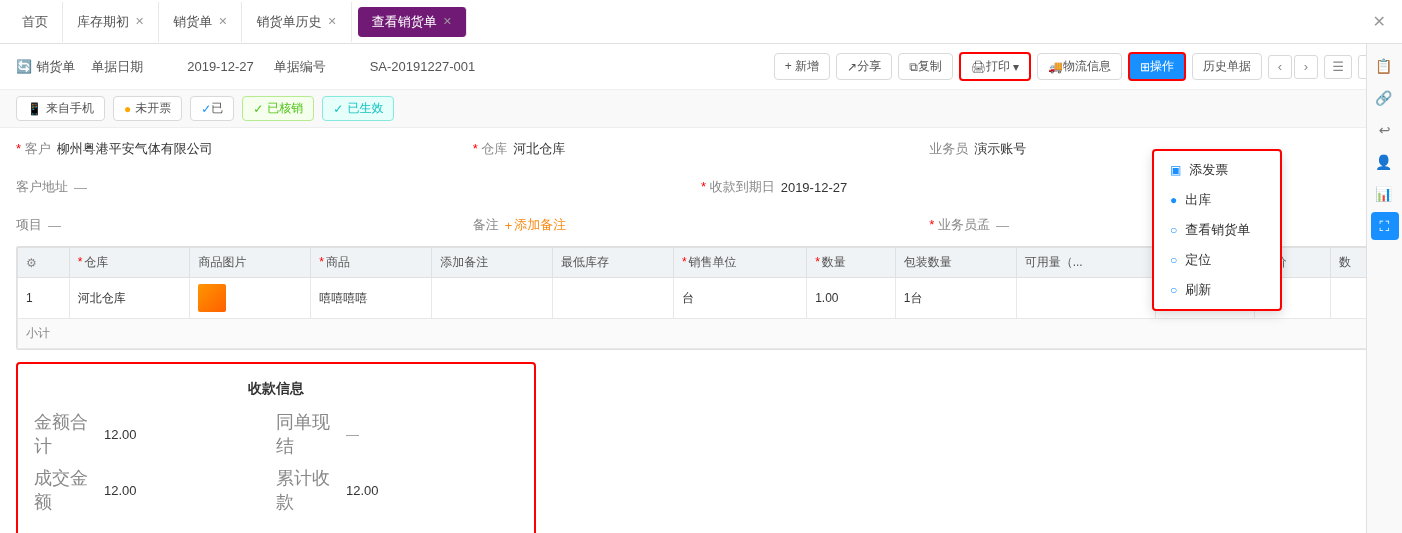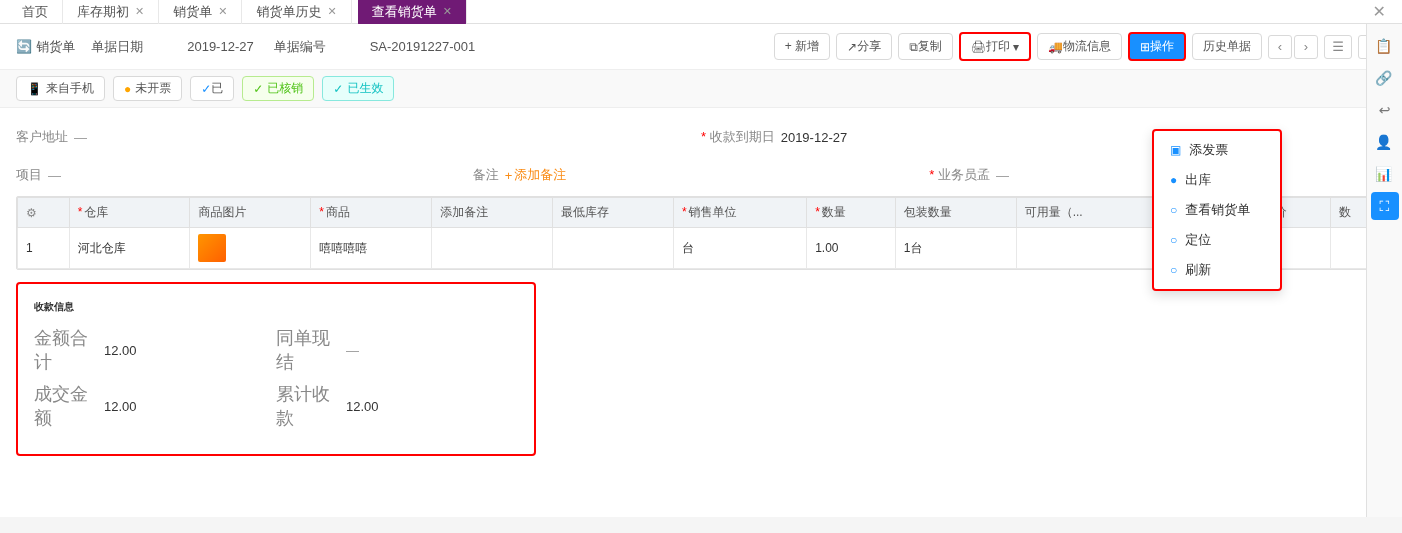--- a/index.html
+++ b/index.html
@@ -1,21 +1,21 @@
 <!DOCTYPE html>
 <html><head>
   <meta charset="utf-8">
   <style>
     * { box-sizing: border-box; margin: 0; padding: 0; }
     body { font-family: "Microsoft YaHei", "PingFang SC", sans-serif; font-size: 13px; background: #f5f5f5; color: #333; }
 
     
     .tab-bar {
       display: flex; align-items: center; background: #fff; border-bottom: 1px solid #e0e0e0;
-      padding: 0 8px; height: 24px; position: relative;
+      padding: 0 8px; height: 44px; position: relative;
     }
     .tab-item {
       display: flex; align-items: center; padding: 0 14px; height: 40px; cursor: pointer;
       font-size: 13px; color: #555; border-right: 1px solid #e8e8e8; white-space: nowrap;
     }
     .tab-item .tab-close { margin-left: 6px; color: #999; font-size: 11px; cursor: pointer; }
     .tab-item.highlight { background: #701a75; color: #fff; border-radius: 4px; margin: 0 6px; height: 30px; }
     .tab-bar-close { margin-left: auto; color: #999; font-size: 16px; cursor: pointer; padding: 0 8px; }
 
     
@@ -77,21 +77,21 @@
     .data-table tr.subtotal td { background: #fafafa; color: #888; }
     .gear-icon { color: #888; }
     .required-star { color: red; margin-right: 2px; }
     .product-img { width: 28px; height: 28px; background: linear-gradient(135deg, #ff9500, #ff6000); border-radius: 2px; }
 
     
     .payment-section {
       margin: 12px 16px; padding: 16px; border: 2px solid red; border-radius: 4px;
       max-width: 520px; background: #fff;
     }
-    .payment-title { font-size: 10px; font-weight: bold; margin-bottom: 12px; }
+    .payment-title { font-size: 14px; font-weight: bold; margin-bottom: 12px; text-align: center; }
     .payment-row { display: flex; margin-bottom: 8px; }
     .payment-item { display: flex; align-items: center; flex: 1; }
     .payment-label { color: #888; font-size: 18px; width: 70px; }
     .payment-value { color: #333; font-size: 13px; }
     .payment-value.orange { color: #fa8c16; }
     .payment-value.muted { color: #999; }
 
     
     .dropdown-menu {
       position: absolute; right: 120px; top: 105px; background: #fff;
@@ -218,20 +218,34 @@
     </button>
     <button class="sec-btn green-check">
       <span>已核销</span>
     </button>
     <button class="sec-btn teal-check">
       <span>已生效</span>
     </button>
   </div>
 
   <div class="form-section">
+    <div class="form-row">
+      <div class="form-field">
+        <span class="form-label required">客户</span>
+        <span class="form-value">柳州粤港平安气体有限公司</span>
+      </div>
+      <div class="form-field">
+        <span class="form-label required">仓库</span>
+        <span class="form-value">河北仓库</span>
+      </div>
+      <div class="form-field">
+        <span class="form-label">业务员</span>
+        <span class="form-value">演示账号</span>
+      </div>
+    </div>
     <div class="form-row" style="margin-top:8px;">
       <div class="form-field">
         <span class="form-label">客户地址</span>
         <span class="form-value muted">—</span>
       </div>
       <div class="form-field">
         <span class="form-label required">收款到期日</span>
         <span class="form-value">2019-12-27</span>
       </div>
     </div>
@@ -282,20 +296,23 @@
             <td></td>
             <td></td>
             <td>台</td>
             <td>1.00</td>
             <td>1台</td>
             <td></td>
             <td>12.00</td>
             <td>0.</td>
             <td></td>
           </tr>
+          <tr class="subtotal">
+            <td colspan="13">小计</td>
+          </tr>
         </tbody>
       </table>
     </div>
   </div>
 
   <div class="payment-section">
     <div class="payment-title">收款信息</div>
     <div class="payment-row">
       <div class="payment-item">
         <span class="payment-label">金额合计</span>

